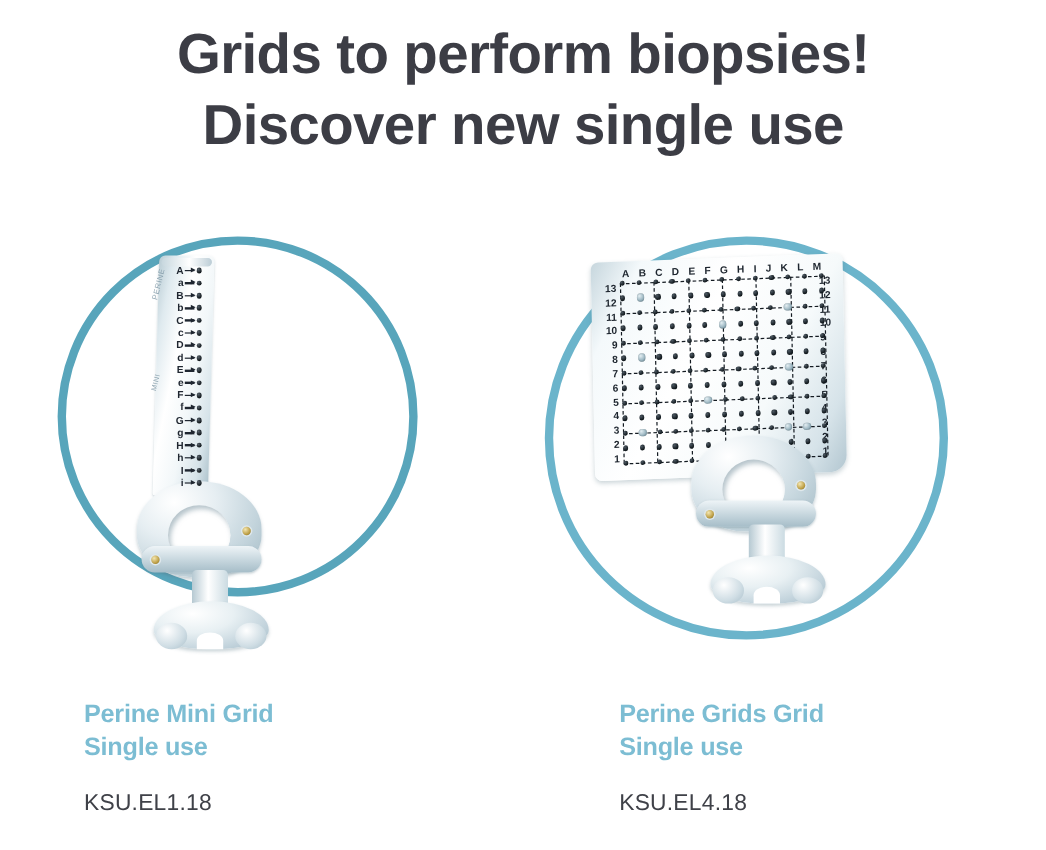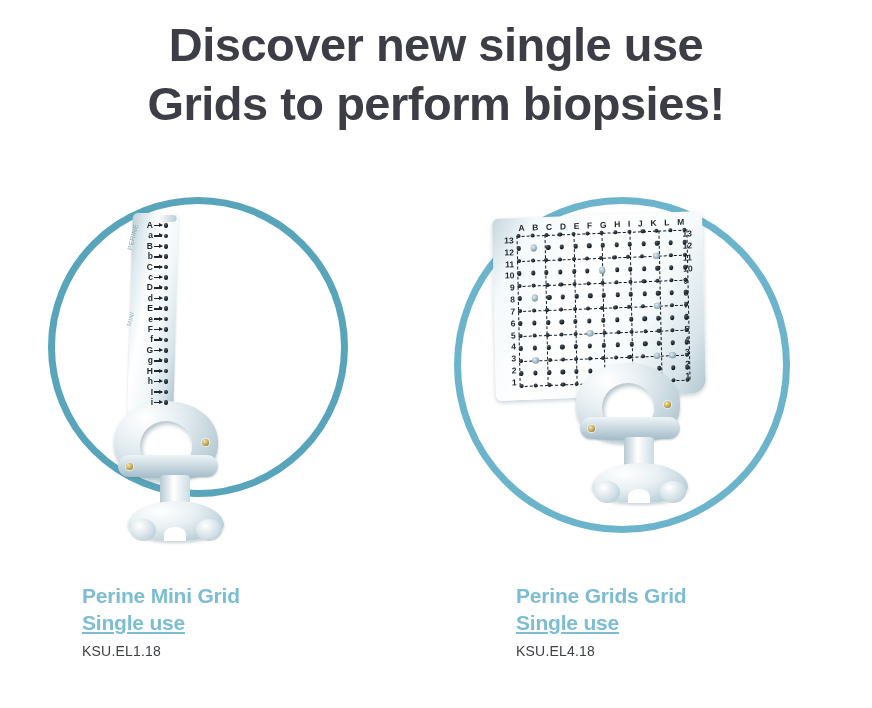--- a/index.html
+++ b/index.html
@@ -358,43 +358,43 @@
 
   .full-clamp { left: 92px; top: 148px; }
   .full-foot  { left: 108px; top: 222px; }
 
   
   .caption {
     position: absolute;
     top: 398px;
     width: 436px;
   }
-  .product.left  .caption { left: 16px;  padding-left: 66px; }
+  .product.left  .caption { left: 4px;  padding-left: 66px; }
   .product.right .caption { left: 0;  padding-left: 80px; }
   .caption .title {
     color: #7cbdd3;
     font-weight: bold;
     font-size: 21px;
     line-height: 1.28;
     letter-spacing: -0.2px;
   }
-  .caption .title .l2 { display: block; text-decoration: underline; }
+  .caption .title .l2 { display: block; }
   .caption .code {
-    margin-top: 6px;
+    margin-top: 22px;
     color: #3f4148;
-    font-size: 14px;
+    font-size: 19px;
     letter-spacing: .2px;
   }
 </style>
 </head>
 <body>
 
 <div class="headline">
+  <span class="line">Grids to perform biopsies!</span>
   <span class="line">Discover new single use</span>
-  <span class="line">Grids to perform biopsies!</span>
 </div>
 
 <div class="products">
 
   <div class="product left">
 
     <div class="ring"></div>
 
     <div class="device">
       <div class="mini-wrap">

